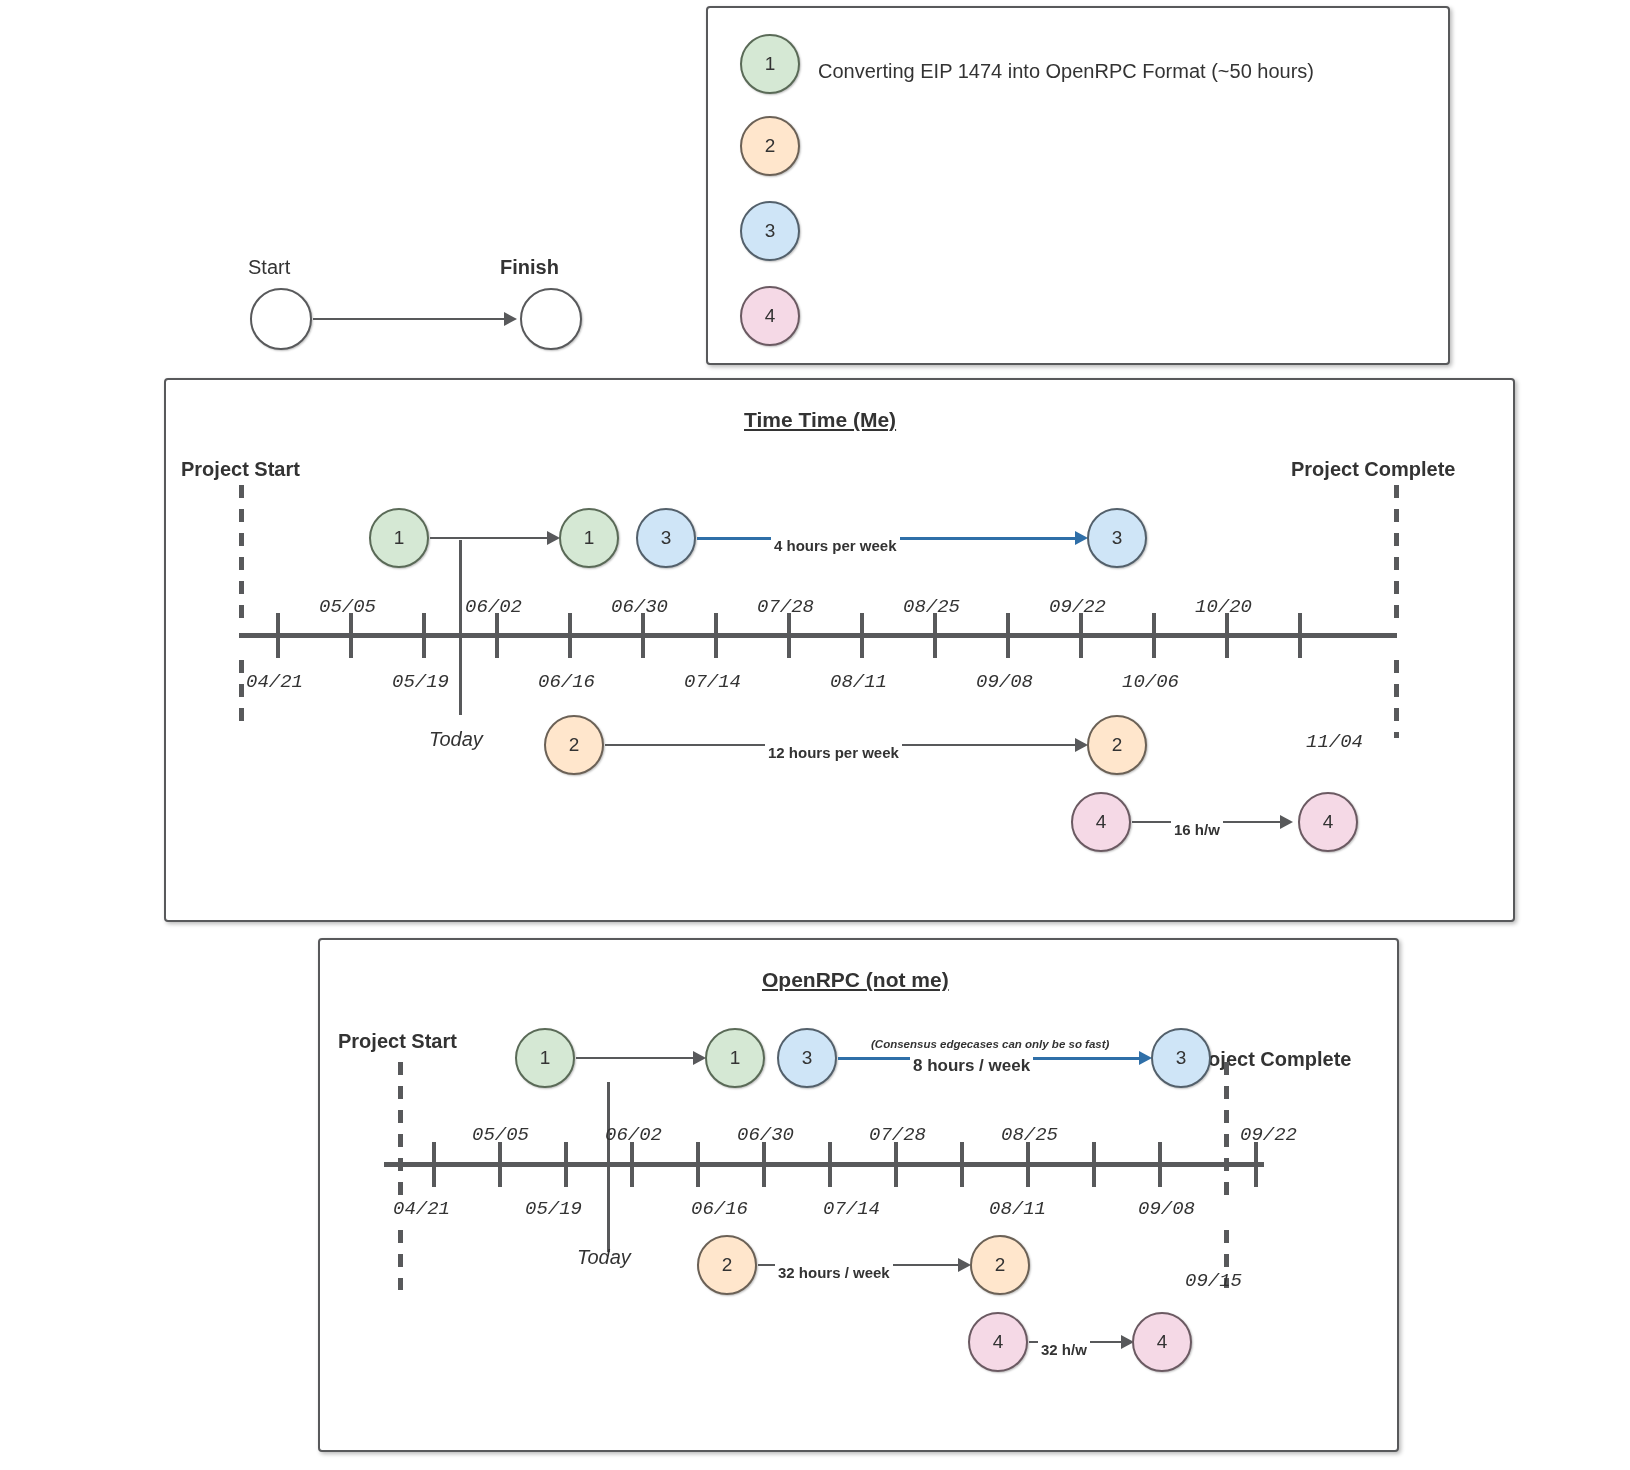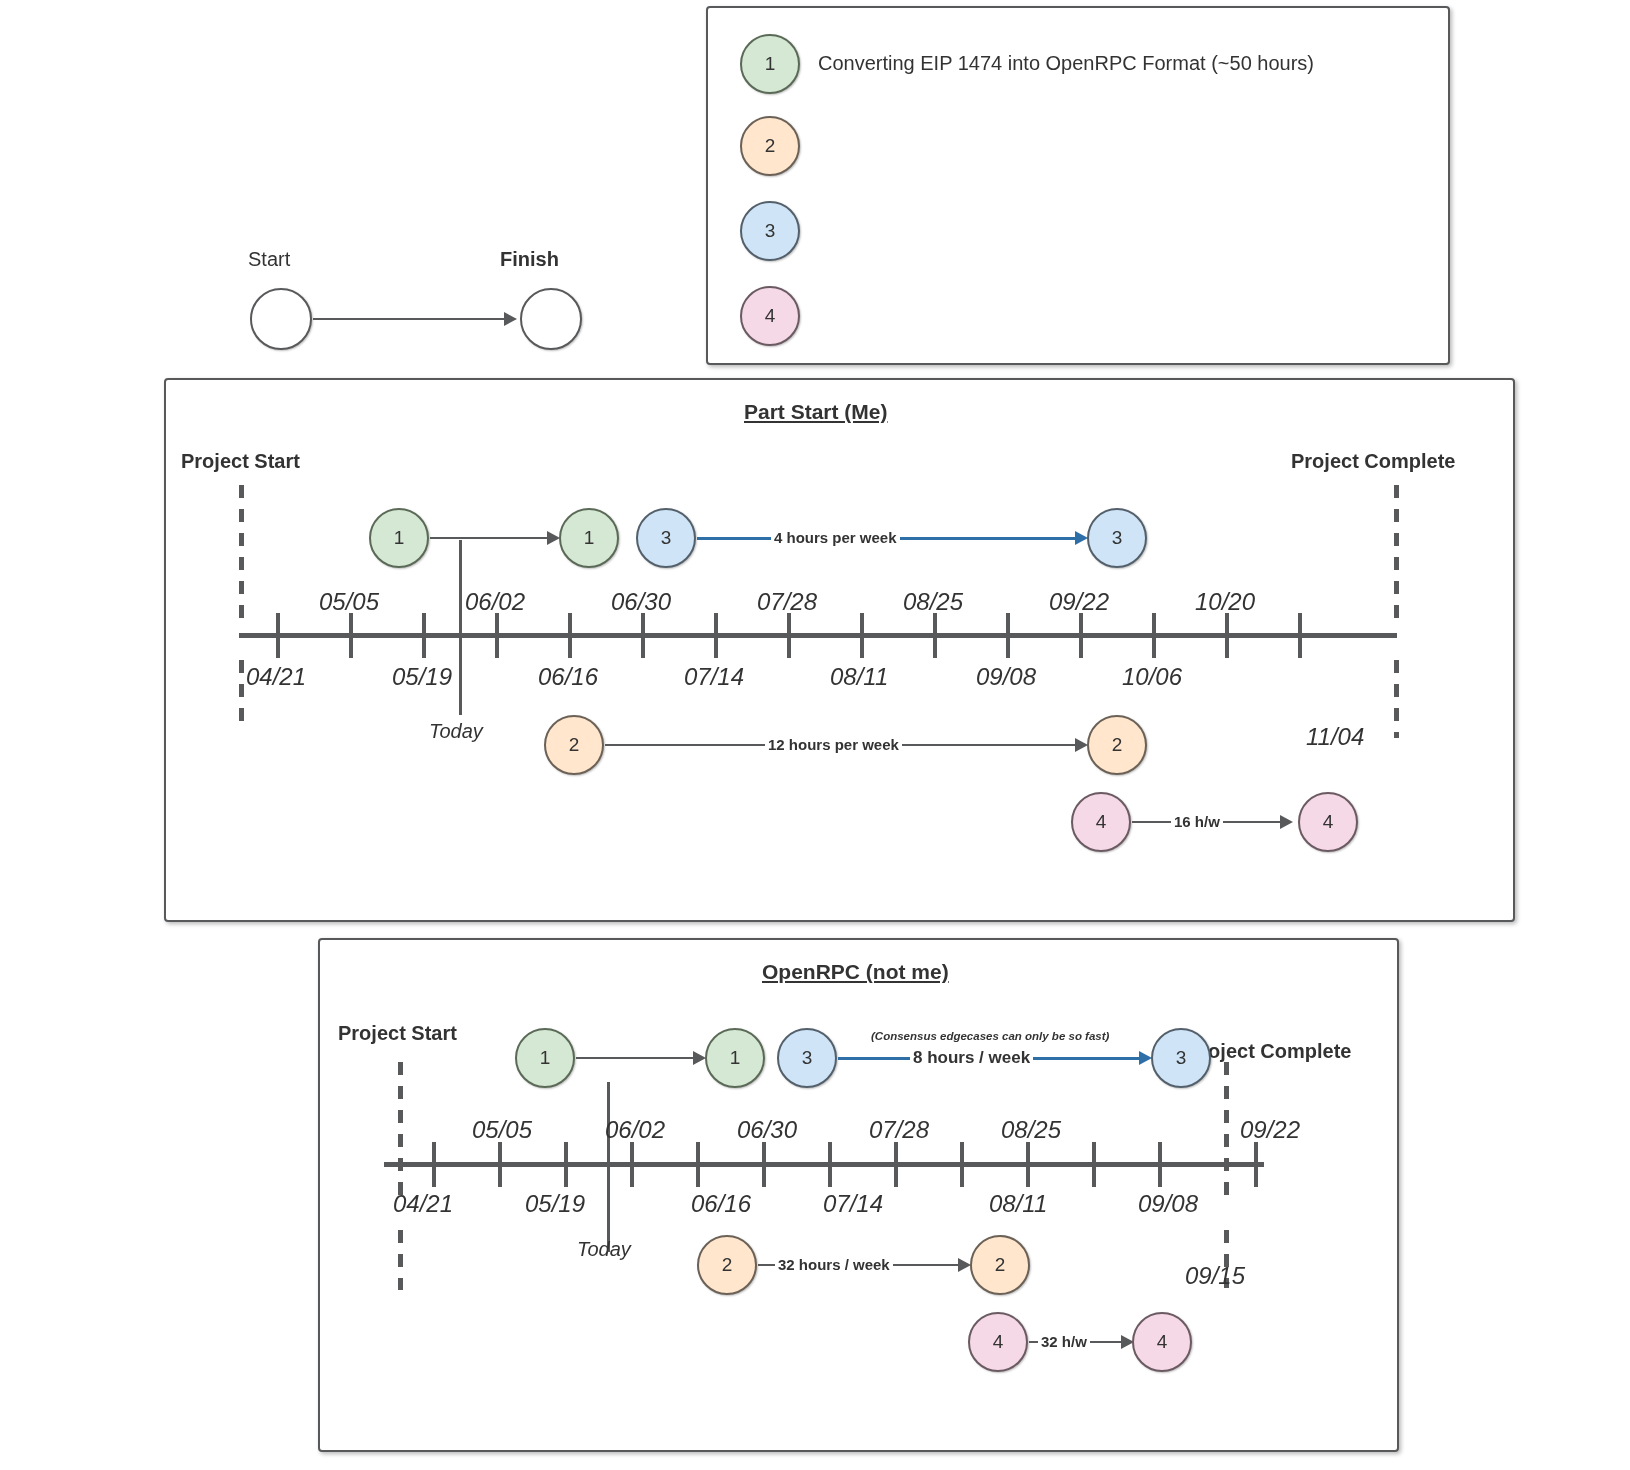--- a/index.html
+++ b/index.html
@@ -19,24 +19,24 @@
   .node.pink{background:#f5d9e6;border-color:#6b5a62;}
   .node.plain{background:#ffffff;border-color:#58595b;}
 
   
   .panel{
     position:absolute;border:2px solid #58595b;border-radius:4px;background:#fff;
     box-shadow:2px 2px 4px rgba(0,0,0,.28);
   }
 
   
-  .t{position:absolute;white-space:nowrap;}
+  .t{position:absolute;white-space:nowrap;margin-top:8px;}
   .title-ul{font-size:21px;font-weight:bold;color:#333;text-decoration:underline;}
   .bold{font-weight:bold;font-size:20px;color:#333;}
-  .tickdate{font-style:italic;font-size:24px;color:#333;}
+  .tickdate{font-style:italic;font-size:19px;color:#333;font-family:Liberation Mono, monospace;}
   .today{font-style:italic;font-size:20px;color:#333;}
   .arrowlabel{font-weight:bold;font-size:15px;color:#333;background:#fff;padding:0 3px;}
   .note{font-style:italic;font-size:11.5px;font-weight:bold;color:#333;}
   .legend-text{font-size:20px;color:#333;}
   .cap{font-size:20px;color:#333;}
 
   
   .axis{position:absolute;background:#58595b;}
   .tick{position:absolute;width:4px;background:#58595b;}
   .dash{position:absolute;width:5px;
@@ -74,21 +74,21 @@
     </div>
 
   <div class="node pink" style="left:32px;top:278px;">
       <span>4</span>
     </div>
 
 </div>
 
 <div class="panel" id="pt-panel" style="left:164px;top:378px;width:1347px;height:540px;">
 
-  <div class="t title-ul" style="left:578px;top:20px;">Part Start (Me)</div>
+  <div class="t title-ul" style="left:578px;top:20px;">Time Time (Me)</div>
 
   <div class="t bold" style="left:15px;top:70px;">Project Start</div>
   <div class="t bold" style="left:1125px;top:70px;">Project Complete</div>
 
   <div class="dash" style="left:73px;top:105px;height:135px;"></div>
   <div class="dash" style="left:73px;top:280px;height:68px;"></div>
   <div class="dash" style="left:1228px;top:105px;height:135px;"></div>
   <div class="dash" style="left:1228px;top:280px;height:78px;"></div>
 
   <div class="todayline" style="left:293px;top:160px;height:175px;"></div>

